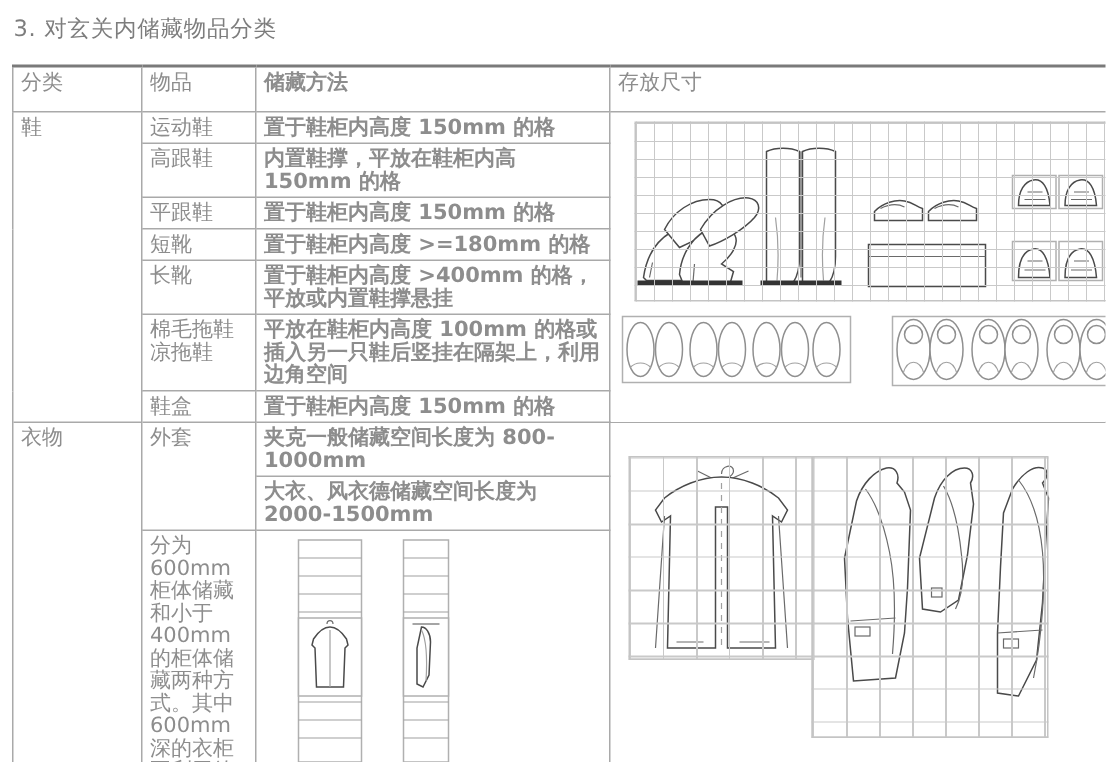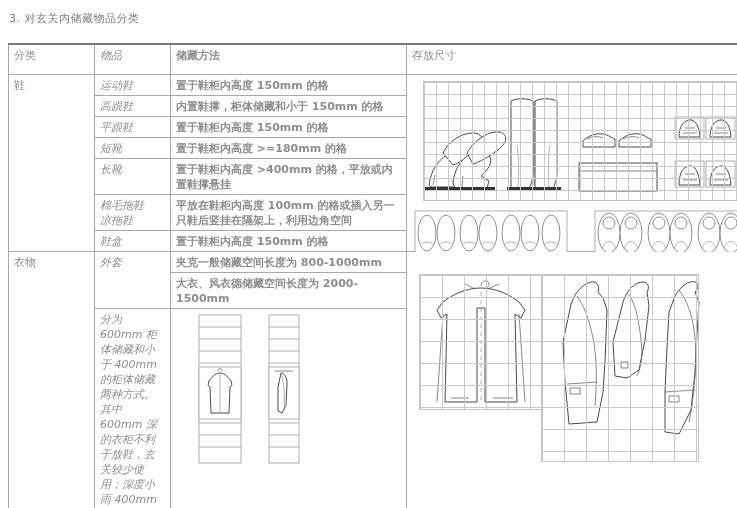--- a/index.html
+++ b/index.html
@@ -6,43 +6,43 @@
   body{
     width:737px;height:508px;
     background:#ffffff;
     font-family:"DejaVu Sans","Liberation Sans",sans-serif;
     color:#8a8a8a;
     overflow:hidden;
     position:relative;
   }
   #page-title{
     position:absolute;left:9px;top:9px;
-    font-size:11px;line-height:20px;
+    font-size:15px;line-height:20px;
     color:#7d7d7d;
     letter-spacing:.5px;
     white-space:nowrap;
   }
   
   #storage-table{
     position:absolute;left:8px;top:43px;
     width:722px;height:455px;
     border-collapse:collapse;
     table-layout:fixed;
   }
   #storage-table td{
     border:1px solid #a9a9a9;
     vertical-align:top;
     padding:3px 5px 2px 5px;
-    font-size:11px;
+    font-size:14px;
     line-height:15px;
     color:#8d8d8d;
     background:#fff;
   }
   .c-cat{width:75px;}
-  .c-item{width:65px;font-style:italic;}
+  .c-item{width:65px;}
   .c-method{width:225px;font-weight:bold;}
   .c-size{width:357px;}
   .hdr td{
     font-size:13px;line-height:18px;
     color:#8d8d8d;
     height:24px;
     border-bottom:2px solid #6f6f6f;
     padding-top:4px;
   }
   .hdr .c-cat{padding-left:16px;}
@@ -222,21 +222,21 @@
               <path class="thinl" d="M317 44 C320 34 328 34 331 44"></path>
             </g>
           </g>
         </svg>
       </div>
     </td>
   </tr>
 
   <tr>
     <td class="c-item">高跟鞋</td>
-    <td class="c-method">内置鞋撑，柜体储藏和小于 150mm 的格</td>
+    <td class="c-method">内置鞋撑，平放在鞋柜内高 150mm 的格</td>
   </tr>
   <tr>
     <td class="c-item">平跟鞋</td>
     <td class="c-method">置于鞋柜内高度 150mm 的格</td>
   </tr>
   <tr>
     <td class="c-item">短靴</td>
     <td class="c-method">置于鞋柜内高度 &gt;=180mm 的格</td>
   </tr>
   <tr>

